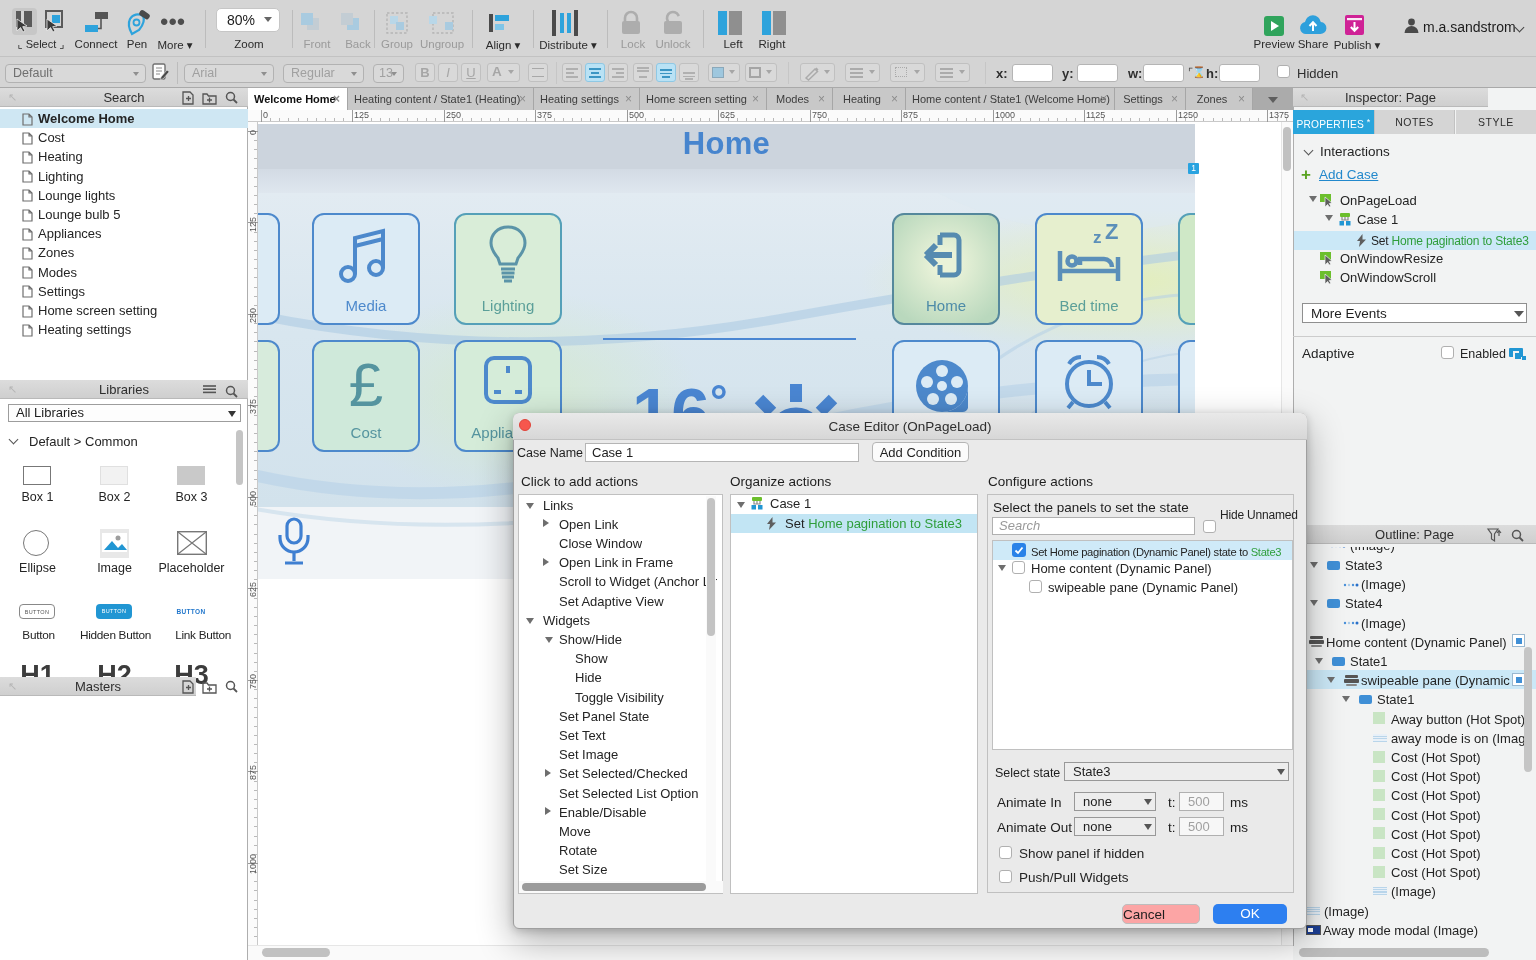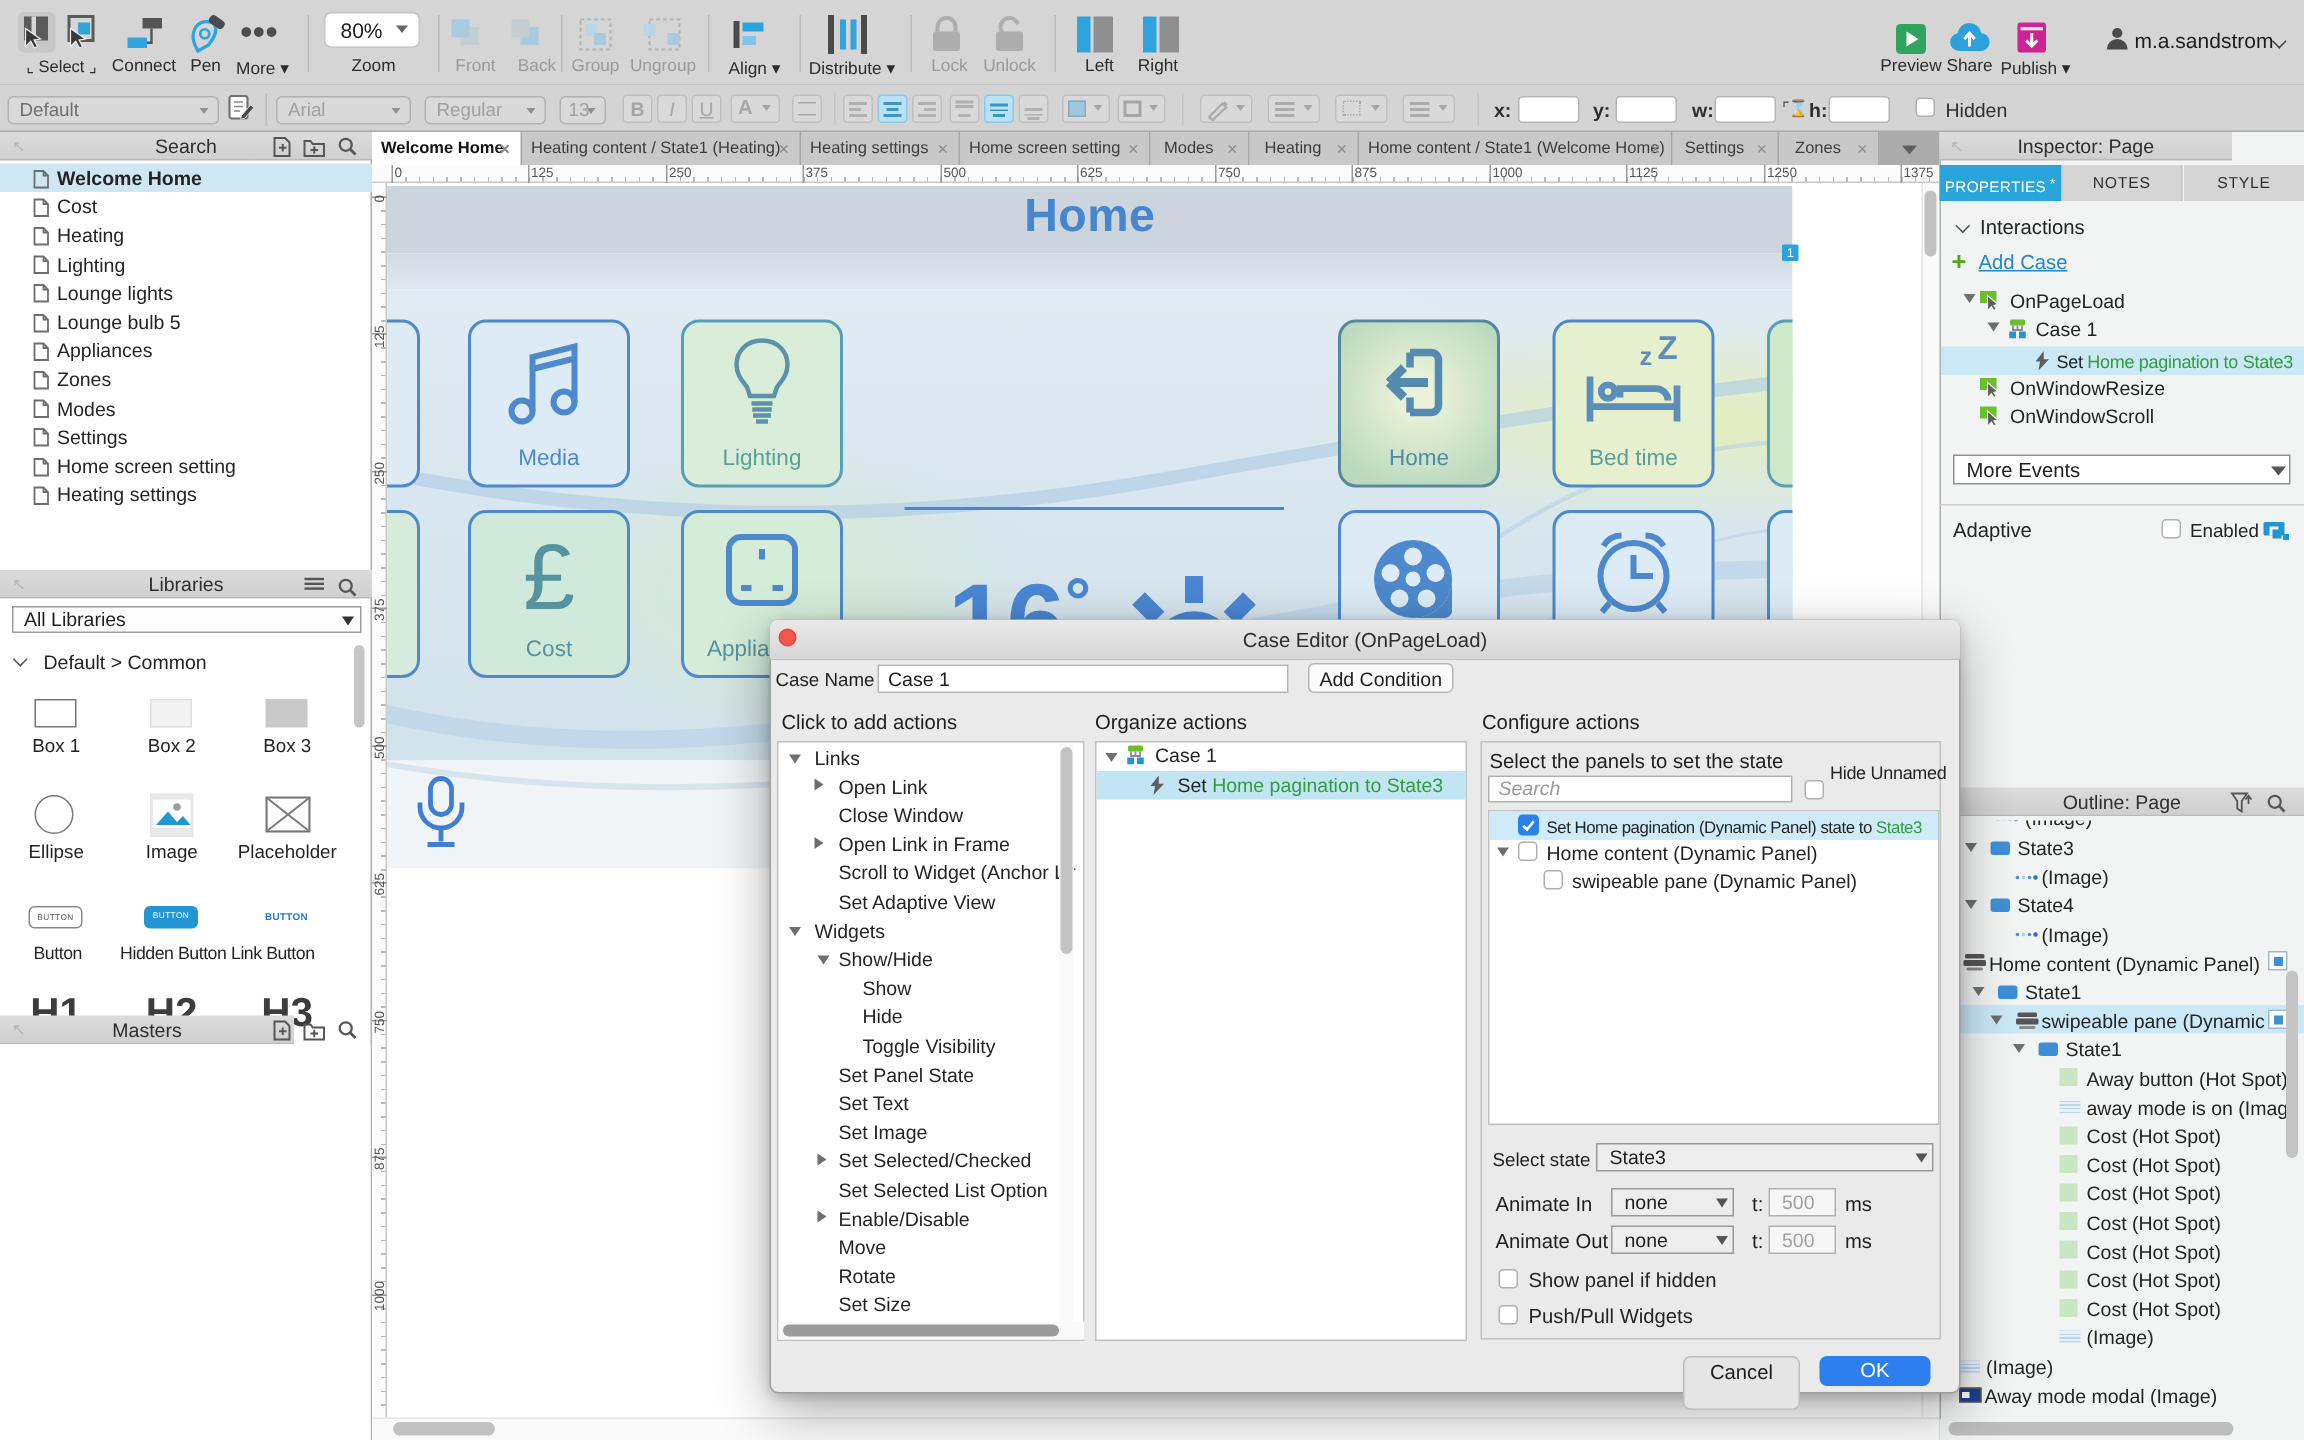--- a/index.html
+++ b/index.html
@@ -474,21 +474,21 @@
     <path d="M1 1 L29 23 M29 1 L1 23" stroke="#777" stroke-width="1.2"></path>
   </svg>
 <div class="tx" style="left:0px;top:561px;width:75px;text-align:center;font-size:12.5px">Ellipse</div>
 <div class="tx" style="left:77px;top:561px;width:75px;text-align:center;font-size:12.5px">Image</div>
 <div class="tx" style="left:154px;top:561px;width:75px;text-align:center;font-size:12.5px">Placeholder</div>
 <div class="abs" style="left:19px;top:604px;width:36px;height:15px;border:1px solid #888;border-radius:4px;font-size:5.5px;color:#555;text-align:center;line-height:14px;letter-spacing:0.3px">BUTTON</div>
 <div class="abs" style="left:96px;top:604px;width:36px;height:15px;background:#2196d3;border-radius:4px;font-size:5.5px;color:#fff;text-align:center;line-height:15px;letter-spacing:0.3px">BUTTON</div>
 <div class="abs" style="left:172px;top:604px;width:38px;height:15px;font-size:6.5px;font-weight:bold;color:#2277cc;text-align:center;line-height:15px;letter-spacing:0.3px">BUTTON</div>
 <div class="tx" style="left:0px;top:628px;width:77px;text-align:center;font-size:11.8px;overflow:hidden;letter-spacing:-0.3px">Button</div>
 <div class="tx" style="left:77px;top:628px;width:77px;text-align:center;font-size:11.8px;overflow:hidden;letter-spacing:-0.3px">Hidden Button</div>
-<div class="tx" style="left:154px;top:628px;width:77px;text-align:left;font-size:11.8px;overflow:hidden;letter-spacing:-0.3px">Link Button</div>
+<div class="tx" style="left:154px;top:628px;width:77px;text-align:right;font-size:11.8px;overflow:hidden;letter-spacing:-0.3px">Link Button</div>
 <div class="tx" style="left:0px;top:660px;width:75px;text-align:center;font-size:27px;font-weight:bold;color:#3c3c3c">H1</div>
 <div class="tx" style="left:77px;top:660px;width:75px;text-align:center;font-size:27px;font-weight:bold;color:#3c3c3c">H2</div>
 <div class="tx" style="left:154px;top:660px;width:75px;text-align:center;font-size:27px;font-weight:bold;color:#3c3c3c">H3</div>
 <div class="abs" style="left:236px;top:430px;width:7px;height:55px;background:#c5c5c5;border-radius:3.5px"></div>
 <div class="ph" style="left:0;top:677px;width:196px">Masters</div>
 <div class="tx" style="left:8px;top:680px;color:#b5b5b5;font-size:11px">↖</div>
 <svg style="left:181px;top:680px" width="14" height="14" viewBox="0 0 14 14">
     <path d="M2 1 h7 l3 3 v9 h-10 Z" fill="none" stroke="#555" stroke-width="1.3"></path>
     <path d="M5 7.5 h5 M7.5 5 v5" stroke="#555" stroke-width="1.3"></path>
   </svg>
@@ -730,13 +730,13 @@
 <div class="tx dtxt" style="left:997px;top:820px;font-size:13.5px">Animate Out</div>
 <div class="abs" style="left:1074px;top:817px;width:82px;height:19px;background:#ededed;border:1px solid #989898;font-size:13px;color:#1e1e1e;line-height:17px;padding-left:8px">none</div>
 <div class="abs" style="left:1144px;top:824px;border-left:4.5px solid transparent;border-right:4.5px solid transparent;border-top:6px solid #555"></div>
 <div class="tx dtxt" style="left:1168px;top:820px;font-size:13.5px">t:</div>
 <div class="abs" style="left:1179px;top:817px;width:45px;height:19px;background:#f7f7f7;border:1px solid #b0b0b0;font-size:13px;color:#a0a0a0;line-height:17px;padding-left:8px">500</div>
 <div class="tx dtxt" style="left:1230px;top:820px;font-size:13.5px">ms</div>
 <div class="cb" style="left:999px;top:846px"></div>
 <div class="tx" style="left:1019px;top:846px;font-size:13.5px">Show panel if hidden</div>
 <div class="cb" style="left:999px;top:870px"></div>
 <div class="tx" style="left:1019px;top:870px;font-size:13.5px">Push/Pull Widgets</div>
-<div class="abs" style="left:1122px;top:904px;width:78px;height:36px;background:#e5e5e5;border:1px solid #bdbdbd;border-radius:5px;font-size:13.5px;color:#1e1e1e;text-align:center;line-height:19px">Cancel</div>
+<div class="abs" style="left:1122px;top:904px;width:78px;height:20px;background:#fca5a5;border:1px solid #bdbdbd;border-radius:5px;font-size:13.5px;color:#1e1e1e;line-height:19px">Cancel</div>
 <div class="abs" style="left:1213px;top:904px;width:74px;height:20px;background:#2d7ff0;border-radius:5px;font-size:13.5px;color:#fff;text-align:center;line-height:20px">OK</div>
 </body></html>

